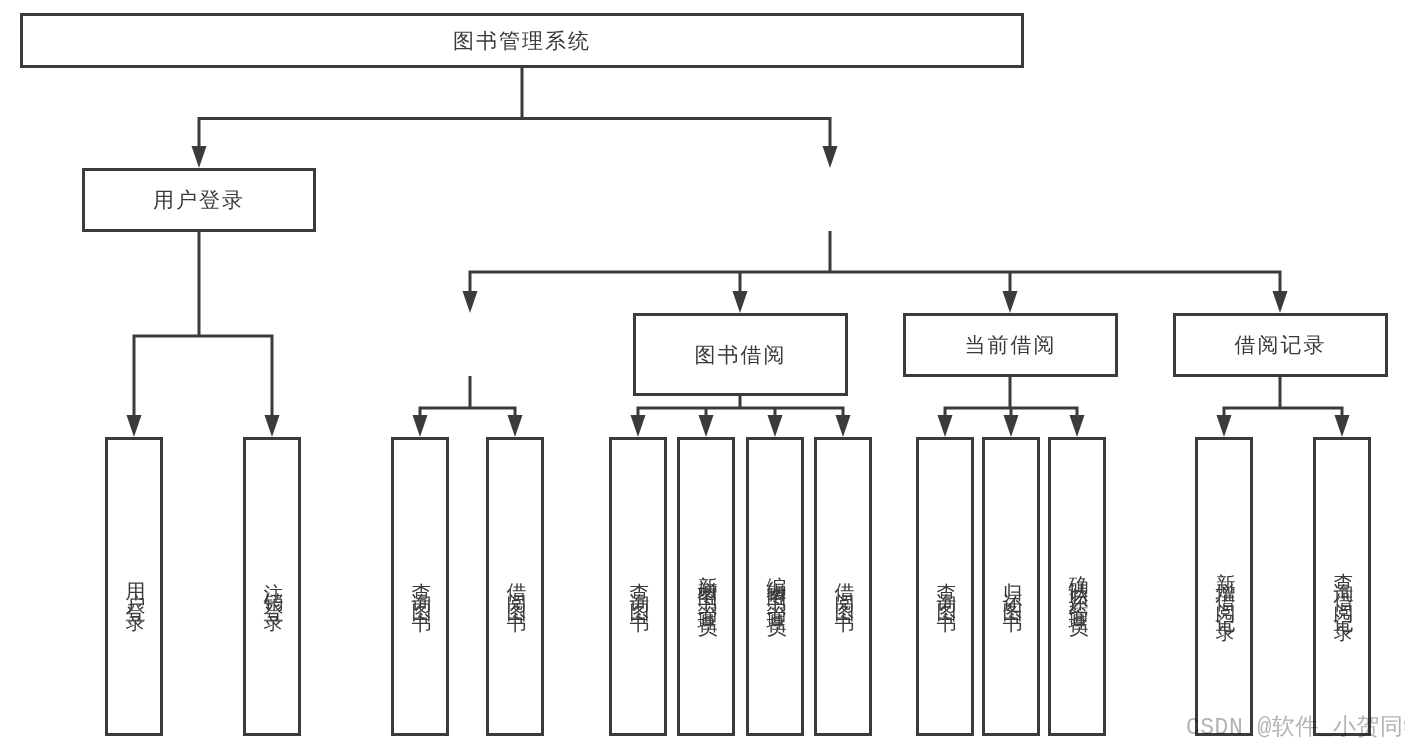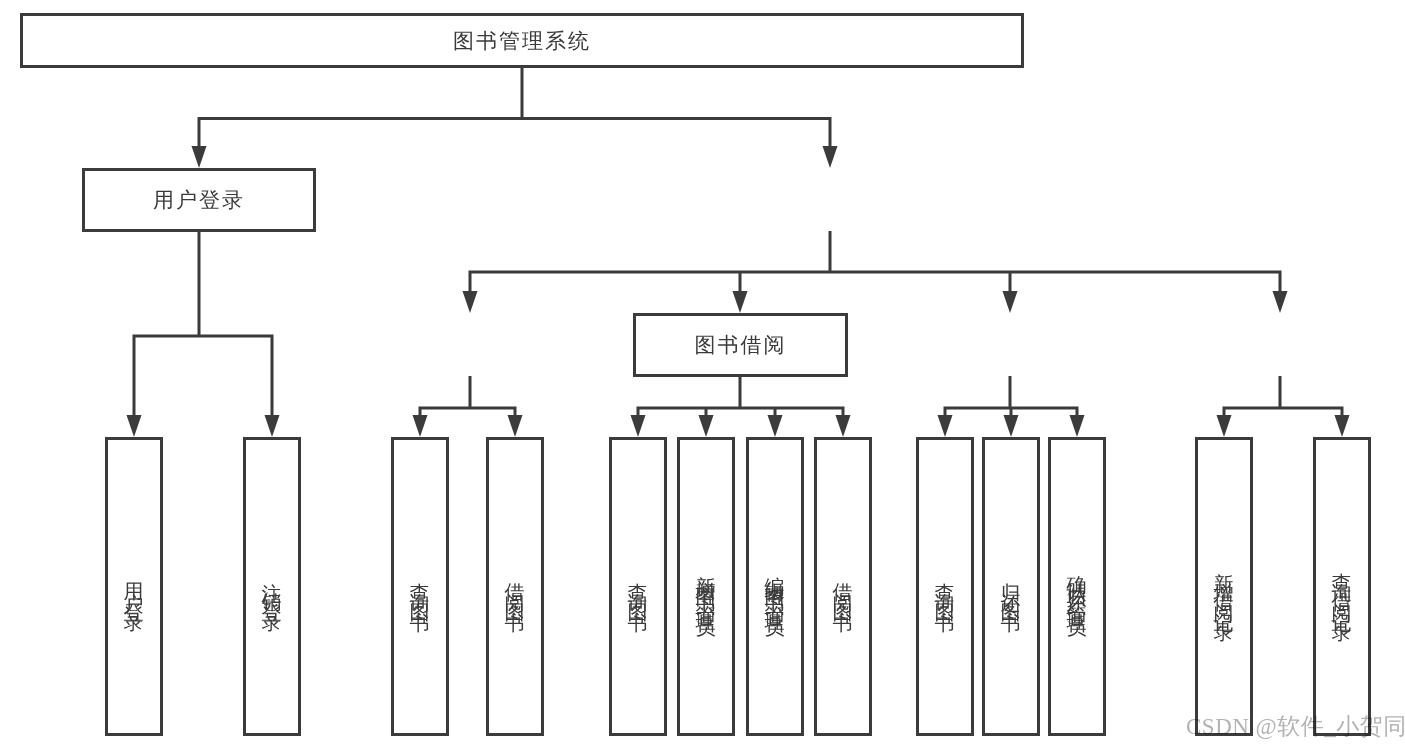--- a/index.html
+++ b/index.html
@@ -7,21 +7,21 @@
     --text:#3a3a3a;
     --watermark:#b3b3b3;
     --background:#ffffff;
   }
   html,body{margin:0;padding:0;background:var(--background);}
   .canvas{
     position:relative;
     width:1405px;height:747px;
     background:var(--background);
     overflow:hidden;
-    font-family:Liberation Serif, serif;
+    font-family:Liberation Mono, monospace;
   }
   .connectors{position:absolute;left:0;top:0;width:1405px;height:747px;pointer-events:none;}
   .connectors path{stroke:var(--line);stroke-width:3;fill:none;}
   .connectors polygon{fill:var(--line);stroke:none;}
   .box{
     position:absolute;
     box-sizing:border-box;
     border:3px solid var(--line);
     background:var(--background);
     display:flex;align-items:center;justify-content:center;
@@ -104,21 +104,23 @@
       <path d="M1280,376 V409.5 M1224,408 H1342 M1224,406.5 V417 M1342,406.5 V417"></path>
       <polygon points="1216.5,415 1231.5,415 1224,437"></polygon>
       <polygon points="1334.5,415 1349.5,415 1342,437"></polygon>
     </g>
   </svg>
 
   <div class="box" style="left:20px;top:13px;width:1004px;height:55px">图书管理系统</div>
 
   <div class="box" style="left:82px;top:168px;width:234px;height:64px">用户登录</div>
 
-  <div class="box" style="left:633px;top:313px;width:215px;height:64px">图书借阅</div>
+  <div class="box" style="left:633px;top:313px;width:215px;height:83px">图书借阅</div>
+  <div class="box" style="left:903px;top:313px;width:215px;height:64px">当前借阅</div>
+  <div class="box" style="left:1173px;top:313px;width:215px;height:64px">借阅记录</div>
 
   <div class="box leaf" style="left:105px">
     <span>用户登录</span>
   </div>
   <div class="box leaf" style="left:243px">
     <span>注销登录</span>
   </div>
 
   <div class="box leaf" style="left:391px">
     <span>查询图书</span>

